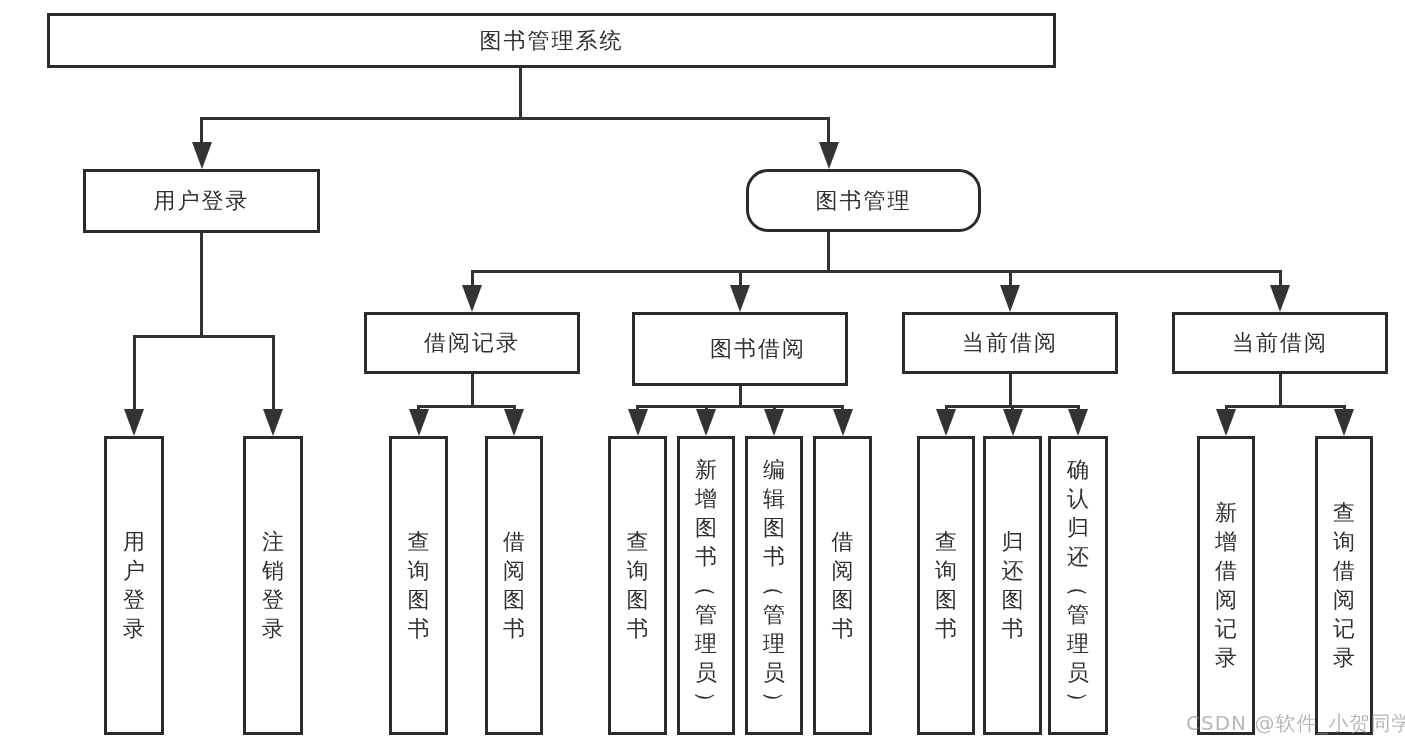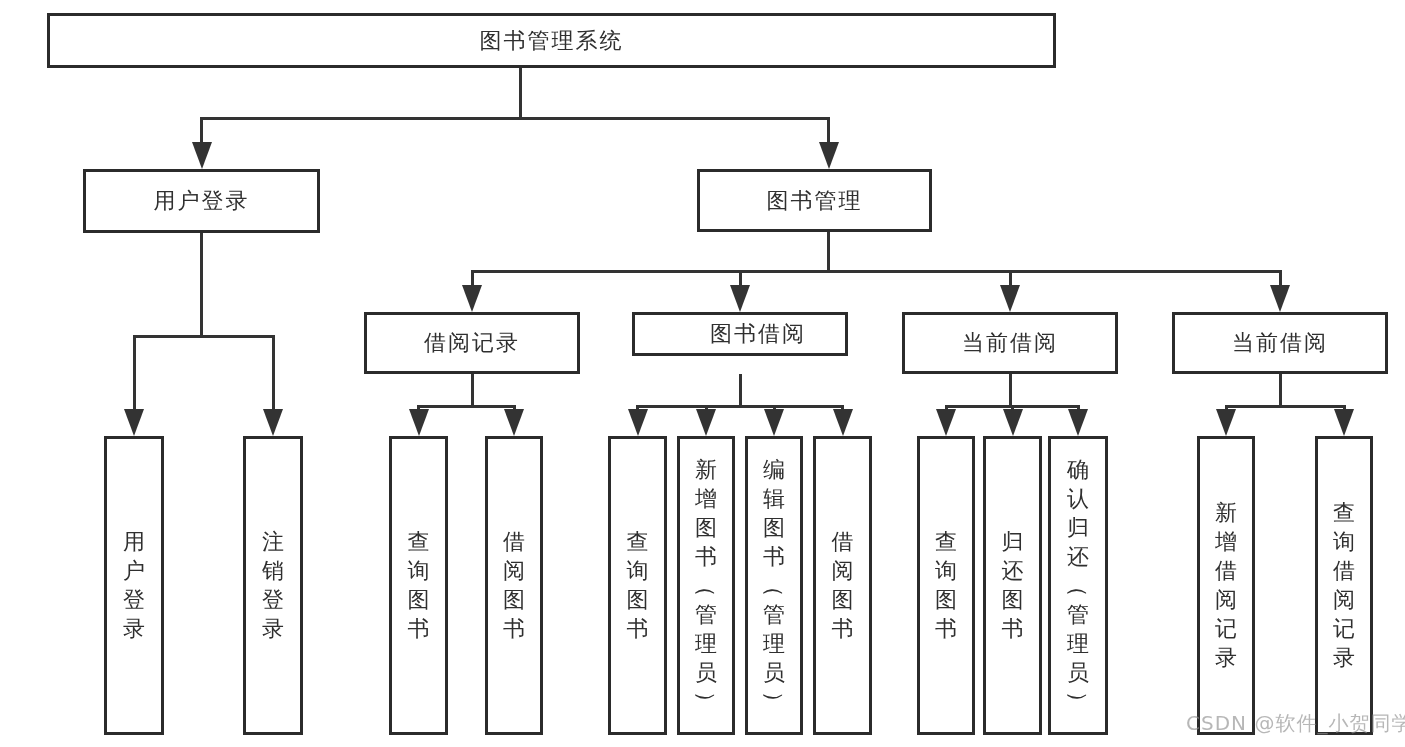--- a/index.html
+++ b/index.html
@@ -134,27 +134,27 @@
       <div class="seg" style="left: 1342.5px; top: 405px; width: 3px; height: 8px;"></div>
       <div class="arrow" style="left: 1334px; top: 409px;"></div>
     </div>
   <div id="nodes">
       <div class="node h" style="left: 16px; top: 13px; width: 1009px; height: 55px; margin-left: 31px;">
         <span class="lbl">图书管理系统</span>
       </div>
       <div class="node h" style="left: 83px; top: 169px; width: 237px; height: 64px;">
         <span class="lbl">用户登录</span>
       </div>
-      <div class="node h" style="left: 697px; top: 169px; width: 235px; height: 63px;">
+      <div class="node h" style="left: 746px; top: 169px; width: 235px; height: 63px; border-radius: 22px;">
         <span class="lbl">图书管理</span>
       </div>
       <div class="node h" style="left: 364px; top: 312px; width: 216px; height: 62px;">
         <span class="lbl">借阅记录</span>
       </div>
-      <div class="node h" style="left: 632px; top: 312px; width: 216px; height: 44px; padding-left: 36px;">
+      <div class="node h" style="left: 632px; top: 312px; width: 216px; height: 74px; padding-left: 36px;">
         <span class="lbl">图书借阅</span>
       </div>
       <div class="node h" style="left: 902px; top: 312px; width: 216px; height: 62px;">
         <span class="lbl">当前借阅</span>
       </div>
       <div class="node h" style="left: 1172px; top: 312px; width: 216px; height: 62px;">
         <span class="lbl">当前借阅</span>
       </div>
       <div class="node v" style="left: 104px; top: 436px; width: 60px; height: 299px;">
         <span class="ch">用</span>

